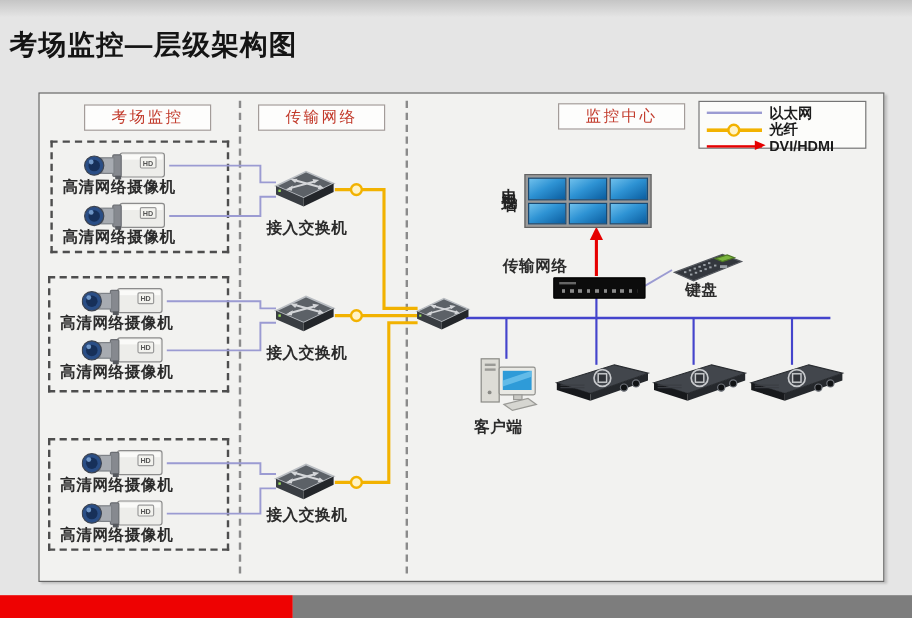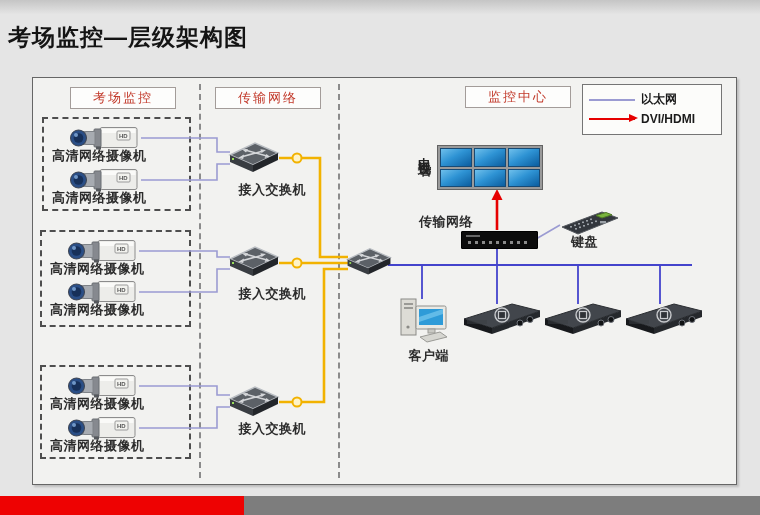--- a/index.html
+++ b/index.html
@@ -8,37 +8,37 @@
   .topstrip{position:absolute;left:0;top:0;width:760px;height:14px;
         background:linear-gradient(#c5c5c5,#e4e4e4);}
   .title{position:absolute;left:8px;top:22px;margin:0;font-size:23px;font-weight:700;
         color:#141414;letter-spacing:1px;}
   .panel{position:absolute;left:32px;top:77px;width:703px;height:406px;background:#f2f2f0;
         border:1px solid #666;box-shadow:2px 2px 2px rgba(0,0,0,0.18);}
   .vsep{position:absolute;top:84px;height:394px;width:0;border-left:2px dashed #8b8b8b;}
   .hdr{position:absolute;width:104px;height:20px;background:#fdfdfc;border:1px solid #a39c99;
         color:#c23a2b;font-size:13px;font-weight:400;text-align:center;line-height:20px;
         letter-spacing:2px;white-space:nowrap;}
-  .legend{position:absolute;left:582px;top:84px;width:140px;height:51px;background:#fcfcfa;
+  .legend{position:absolute;left:582px;top:84px;width:140px;height:40px;background:#fcfcfa;
         border:1px solid #757575;display:flex;flex-direction:column;justify-content:space-evenly;
         padding:2px 6px;box-sizing:border-box;}
   .lrow{display:flex;align-items:center;gap:6px;height:14px;}
   .lsample{position:relative;width:46px;height:0;flex:none;}
   .eth{border-top:2px solid #9b9bd2;}
   .fib{border-top:3px solid #f2b200;}
   .fibdot{position:absolute;left:17px;top:-7px;width:7px;height:7px;border:2px solid #f2b200;
         border-radius:50%;background:#fff3c6;}
   .dvi{border-top:2px solid #e60000;}
   .dviarrow{position:absolute;right:-3px;top:-6px;width:0;height:0;border-left:9px solid #e60000;
         border-top:4px solid transparent;border-bottom:4px solid transparent;}
   .ltext{font-size:12px;font-weight:700;color:#1b1b1b;white-space:nowrap;}
   .cam-group{position:absolute;border:2px dashed #4e4e4e;}
   .devlabel{position:absolute;font-size:13px;font-weight:700;color:#2c2c2c;white-space:nowrap;
         letter-spacing:0.5px;}
-  .center-label{text-align:right;}
+  .center-label{text-align:left;}
   .icon{position:absolute;line-height:0;}
   .tvwall{position:absolute;left:437px;top:145px;width:106px;height:45px;background:#9a9a9a;
         border:1px solid #636363;display:grid;grid-template-columns:repeat(3,1fr);
         grid-template-rows:repeat(2,1fr);gap:2px;padding:2px;box-sizing:border-box;}
   .tvcell{background:linear-gradient(150deg,#6fc0ec 0%,#2e93d4 45%,#0b5d9f 100%);
         border:1px solid #184a74;}
   .tvlabel{position:absolute;left:415px;top:147px;writing-mode:vertical-rl;text-orientation:upright;
         font-size:13px;font-weight:700;color:#222;letter-spacing:3px;white-space:nowrap;}
   .decoder{position:absolute;left:461px;top:231px;width:75px;height:16px;background:#0c0c0c;
         border:1px solid #000;border-radius:1px;}
@@ -63,20 +63,26 @@
   <div class="hdr" style="left:70px;top:87px">考场监控</div>
   <div class="hdr" style="left:215px;top:87px">传输网络</div>
   <div class="hdr" style="left:465px;top:86px">监控中心</div>
 
   <div class="legend">
     <div class="lrow">
       <span class="lsample eth"></span>
       <span class="ltext">以太网</span>
     </div>
     <div class="lrow">
+      <span class="lsample fib">
+          <span class="fibdot"></span>
+        </span>
+      <span class="ltext">光纤</span>
+    </div>
+    <div class="lrow">
       <span class="lsample dvi">
           <span class="dviarrow"></span>
         </span>
       <span class="ltext">DVI/HDMI</span>
     </div>
   </div>
 
   <div class="cam-group" style="left:42px;top:117px;width:145px;height:90px"></div>
   <div class="cam-group" style="left:40px;top:230px;width:147px;height:93px"></div>
   <div class="cam-group" style="left:40px;top:365px;width:147px;height:90px"></div>

